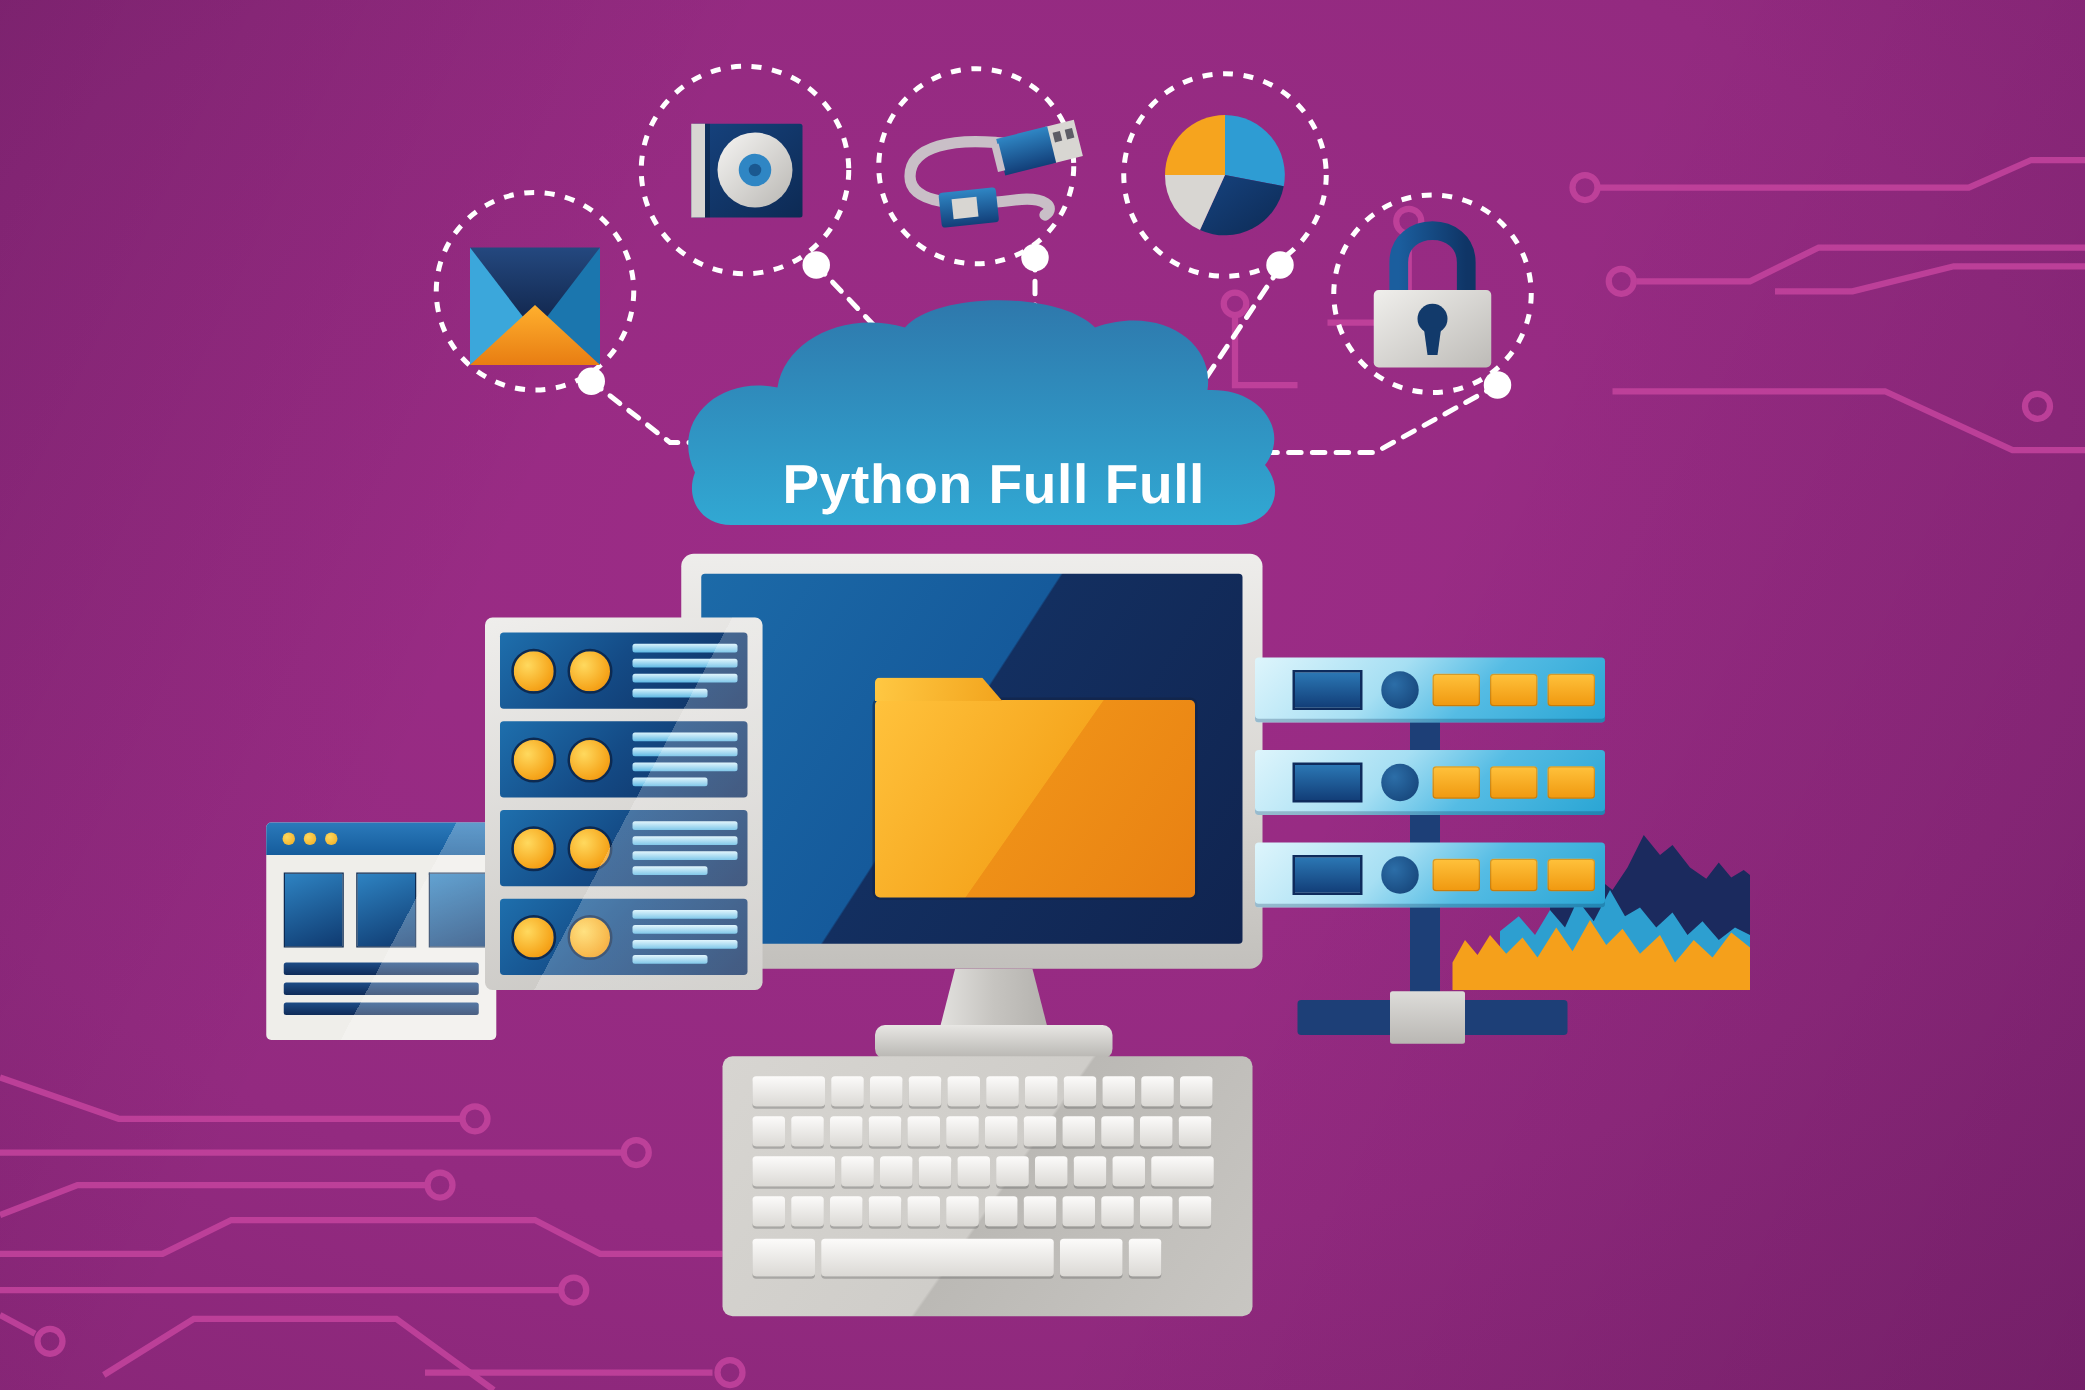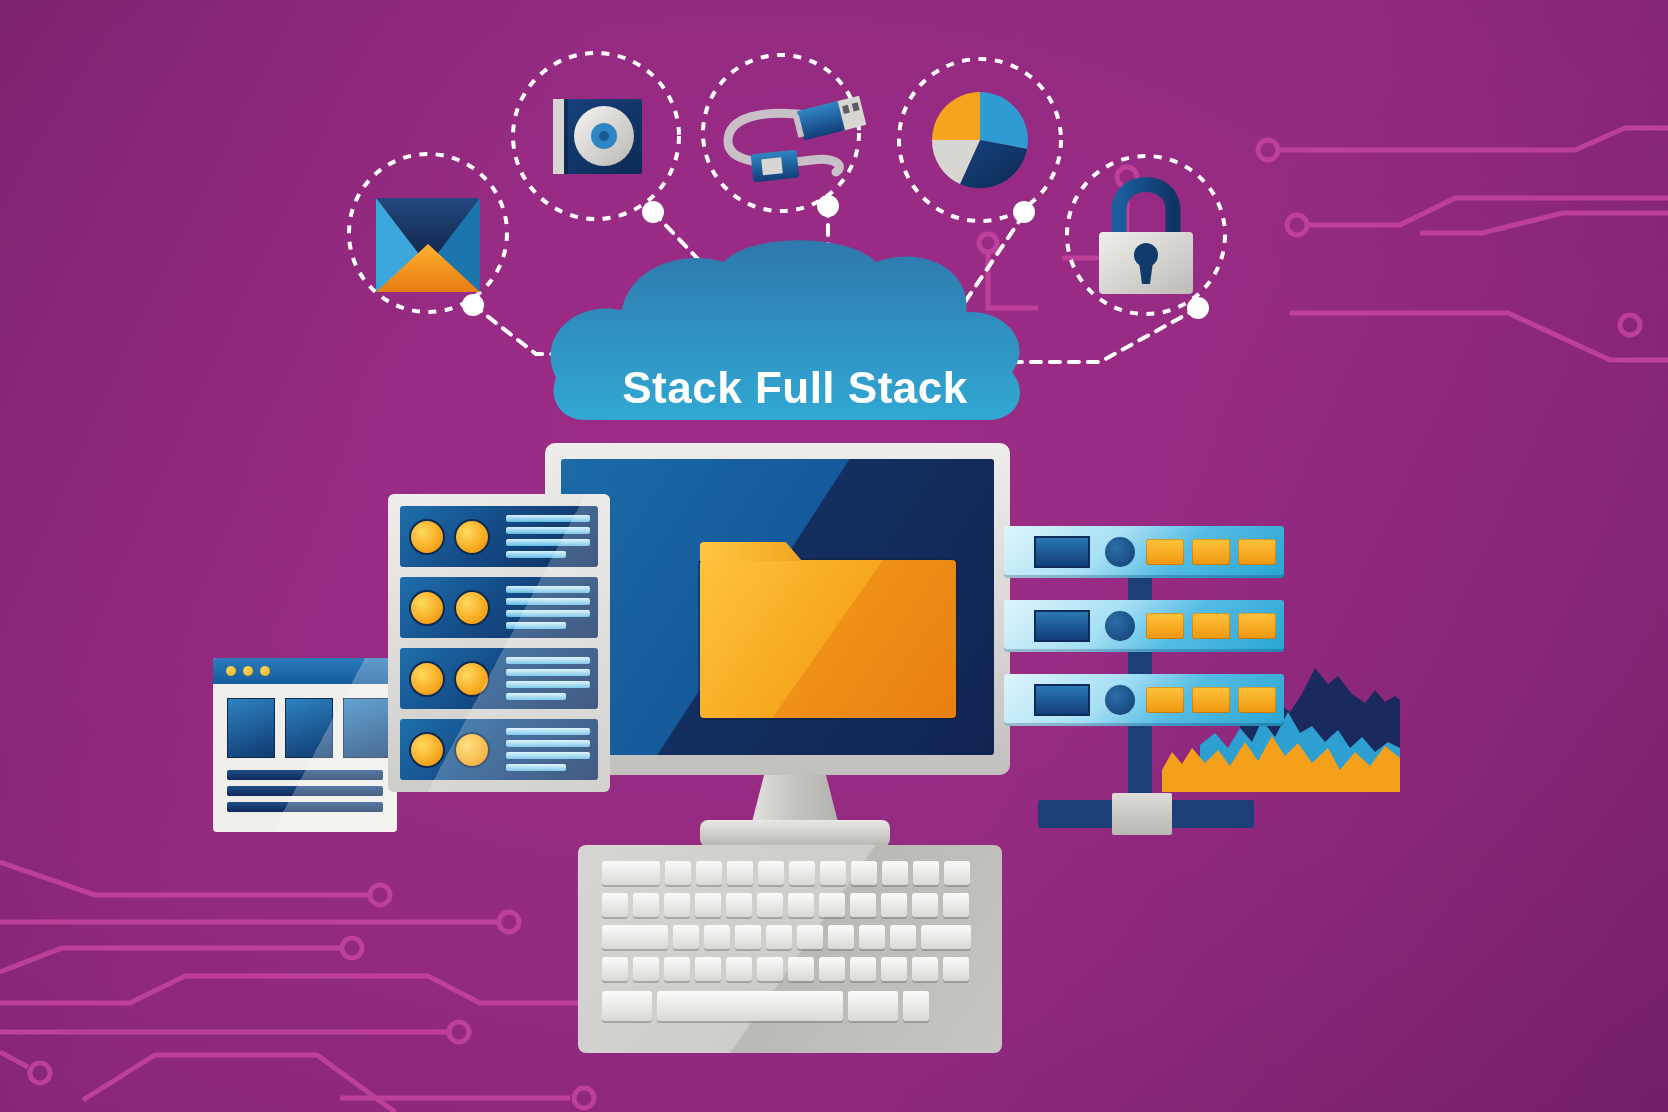--- a/index.html
+++ b/index.html
@@ -222,21 +222,21 @@
       <rect x="1099" y="232" width="94" height="62" rx="4" fill="url(#gLockBody)"></rect>
       <circle cx="1146" cy="255" r="12" fill="#123A6B"></circle>
       <path d="M1139,262 L1153,262 L1150,284 L1142,284 Z" fill="#123A6B"></path>
     </g>
 
     <path fill="url(#gCloud)" d="M585,420 C560,420 548,398 556,378 C536,338 574,300 622,310 C628,272 676,248 724,262
          C748,234 846,232 876,262 C926,244 972,272 966,312 C1010,310 1032,346 1012,372
          C1030,394 1016,420 988,420 Z"></path>
   </svg>
 
-  <div class="cloud-title">Stack Full Stack</div>
+  <div class="cloud-title">Python Full Full</div>
 
   <svg class="layer">
     <g id="chart-layers">
         <polygon points="1240,717 1252,708 1262,716 1275,700 1290,712 1302,694 1315,668 1328,684 1338,676 1352,694 1365,703 1375,690 1385,702 1395,696 1400,700 1400,792 1240,792" fill="#1B2A5E"></polygon>
         <polygon points="1200,745 1215,733 1228,748 1240,728 1252,742 1262,720 1275,737 1288,712 1300,733 1312,726 1325,742 1338,730 1350,748 1362,737 1375,752 1388,742 1400,748 1400,792 1200,792" fill="#2D9FD0"></polygon>
         <polygon points="1162,770 1172,752 1182,764 1192,748 1205,763 1218,750 1230,766 1245,742 1258,761 1272,736 1285,756 1298,743 1312,763 1328,748 1340,770 1355,752 1370,766 1385,746 1400,758 1400,792 1162,792" fill="#F5A01B"></polygon>
       </g>
   </svg>
 
   <div class="abs window">

